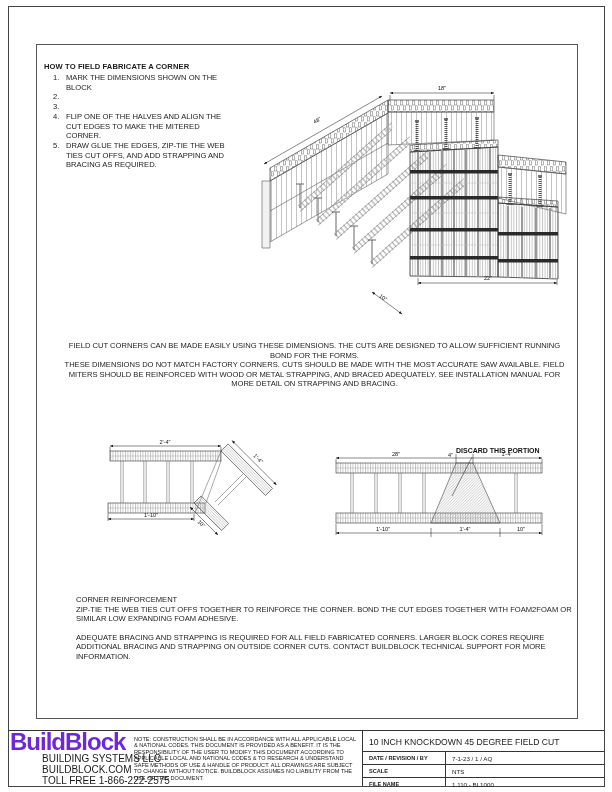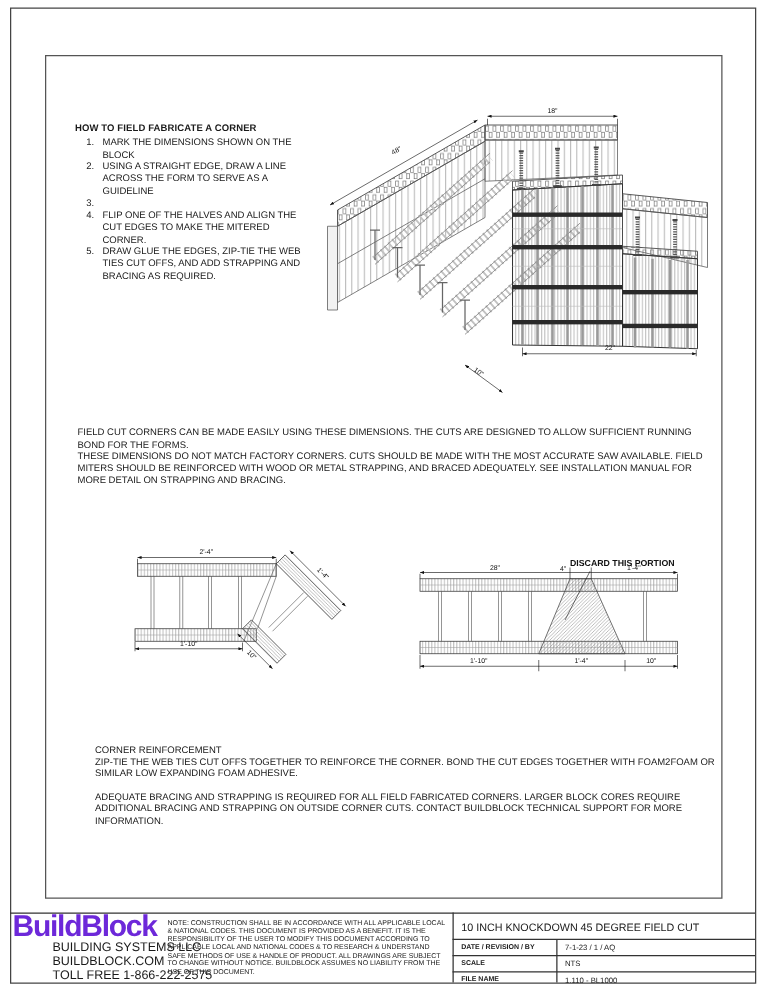--- a/index.html
+++ b/index.html
@@ -2,27 +2,27 @@
 <html><head>
 <meta charset="utf-8">
 <title></title>
 <style>
   html,body{margin:0;padding:0;background:#ffffff;}
   body{width:612px;height:792px;position:relative;font-family:"Liberation Sans",sans-serif;color:#1a1a1a;overflow:hidden;}
   .abs{position:absolute;}
   .page-border{left:8px;top:6px;width:595px;height:779px;border:1px solid #444;}
   .content-frame{left:36px;top:44px;width:540px;height:673px;border:1px solid #555;}
   
-  .instructions{left:60px;top:62px;width:200px;margin-top:36px;}
+  .instructions{left:44px;top:62px;width:200px;}
   .instructions h1{font-size:7.6px;font-weight:bold;margin:0 0 2px 0;letter-spacing:.1px;}
   .step{display:flex;font-size:7.6px;line-height:9.7px;}
   .step .num{width:13px;flex:0 0 13px;margin-left:9px;}
   .step .txt{width:170px;}
   
-  .mid-notes{left:62px;top:341px;width:505px;font-size:7.6px;line-height:9.6px;}
+  .mid-notes{left:62px;top:341px;width:505px;font-size:7.6px;line-height:9.6px;text-align:center;}
   .mid-notes p{margin:0;}
   
   .reinforce{left:76px;top:595px;width:497px;font-size:7.6px;line-height:9.6px;}
   .reinforce h2{font-size:7.6px;font-weight:normal;margin:0;}
   .reinforce p{margin:0;}
   .reinforce .warn{margin-top:9px;}
   
   .tb-line{background:#333;}
   .tb-topline{left:8px;top:730px;width:596px;height:1px;}
   .tb-vline1{left:362px;top:730px;width:1px;height:56px;}
@@ -48,21 +48,20 @@
 <div class="abs content-frame"></div>
 
 <div class="abs instructions">
   <h1>HOW TO FIELD FABRICATE A CORNER</h1>
   <div class="step">
     <span class="num">1.</span>
     <span class="txt">MARK THE DIMENSIONS SHOWN ON THE BLOCK</span>
   </div>
   <div class="step">
     <span class="num">2.</span>
-    <span class="txt">USING A STRAIGHT EDGE, DRAW A LINE ACROSS THE FORM TO SERVE AS A GUIDELINE</span>
   </div>
   <div class="step">
     <span class="num">3.</span>
   </div>
   <div class="step">
     <span class="num">4.</span>
     <span class="txt">FLIP ONE OF THE HALVES AND ALIGN THE CUT EDGES TO MAKE THE MITERED CORNER.</span>
   </div>
   <div class="step">
     <span class="num">5.</span>

